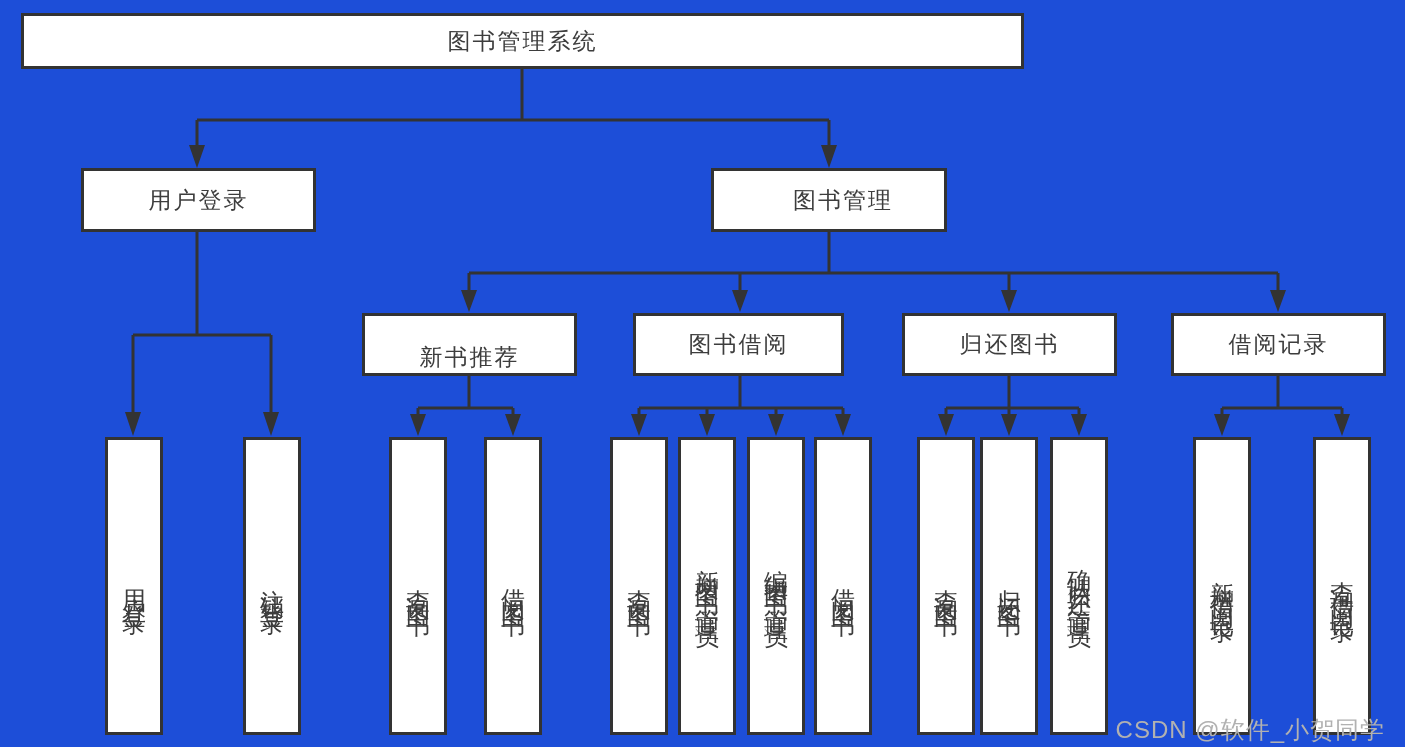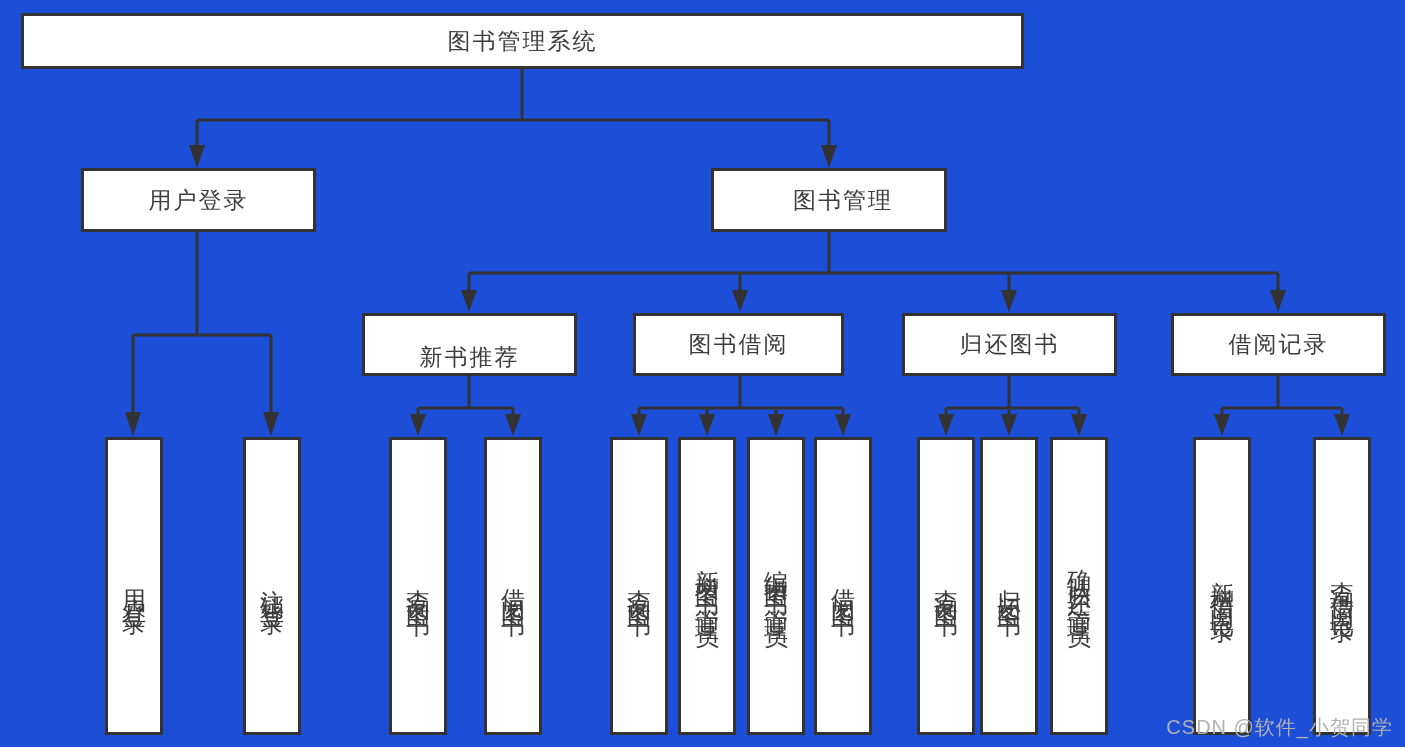--- a/index.html
+++ b/index.html
@@ -34,22 +34,22 @@
   .vbox .vlabel {
     writing-mode: vertical-rl;
     font-size: 24px;
     letter-spacing: 8px;
     line-height: 1;
     max-height: 292px;
   }
   .watermark {
     position: absolute;
     top: 714px;
-    right: 12px;
-    font-size: 20px;
+    right: 20px;
+    font-size: 24px;
     letter-spacing: 1px;
     color: #b1b1b1;
     white-space: nowrap;
   }
 </style>
 </head>
 <body>
 
 <div class="canvas">
 

